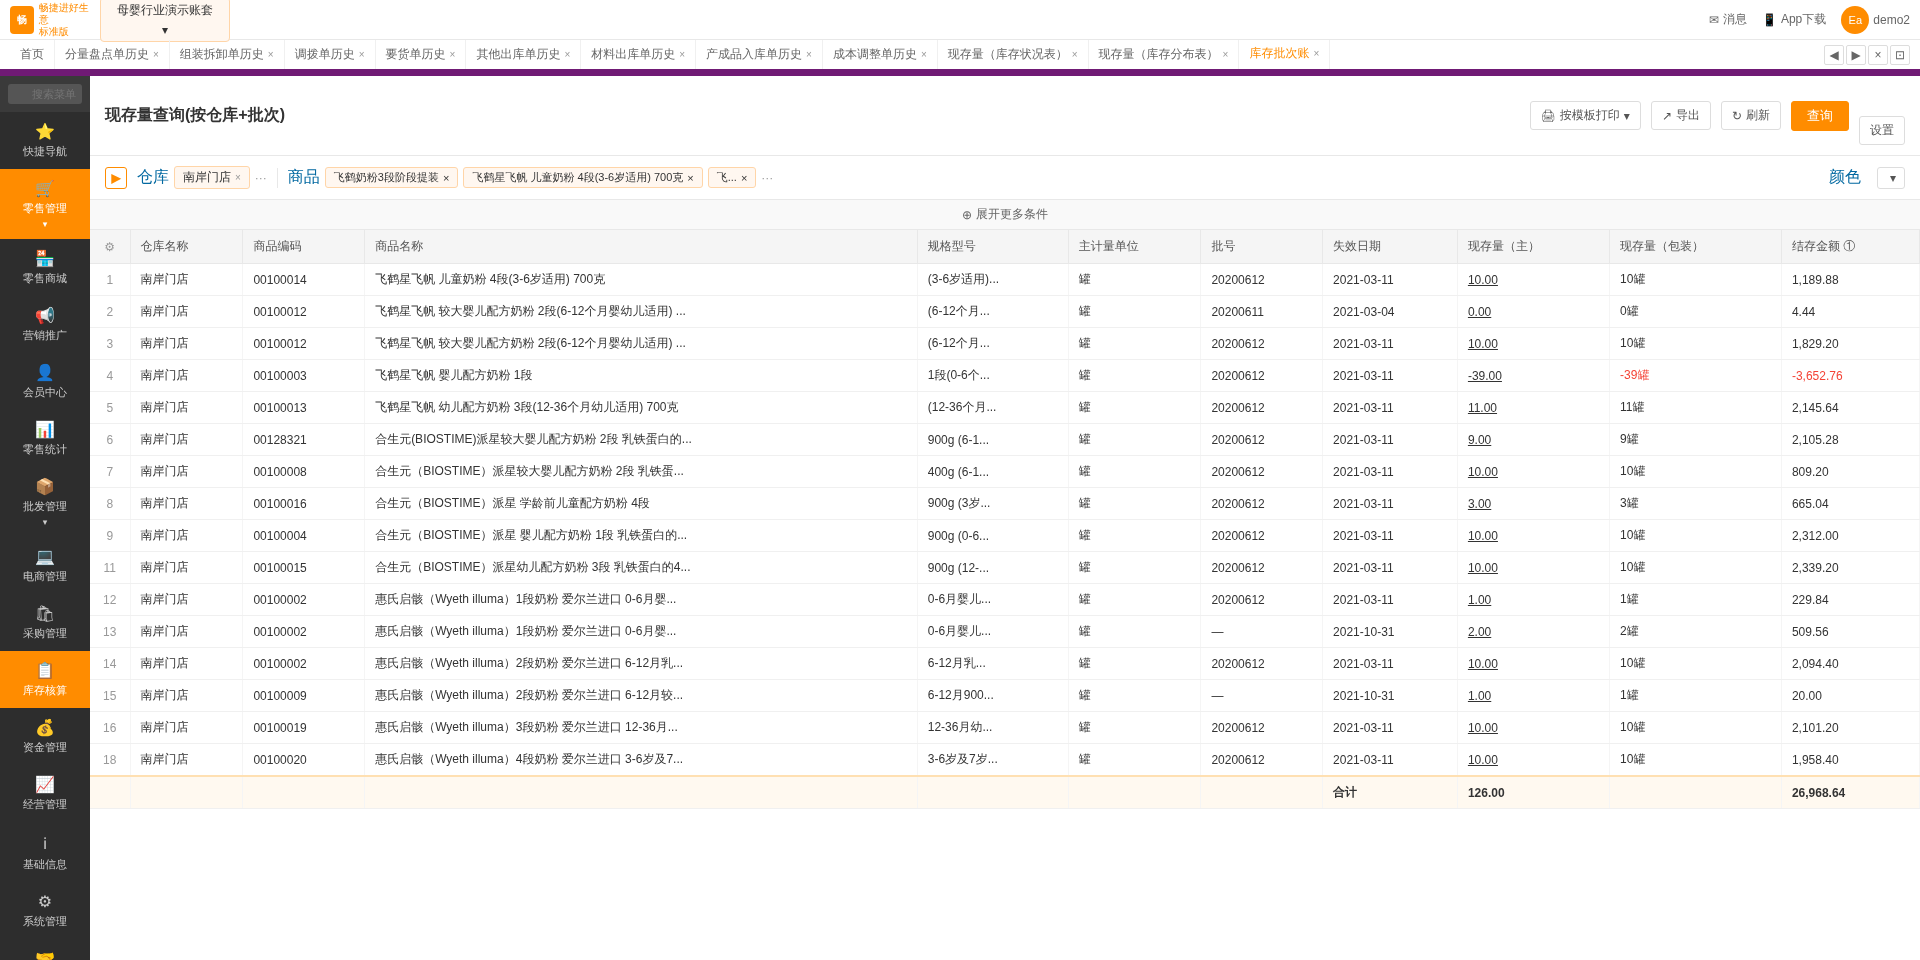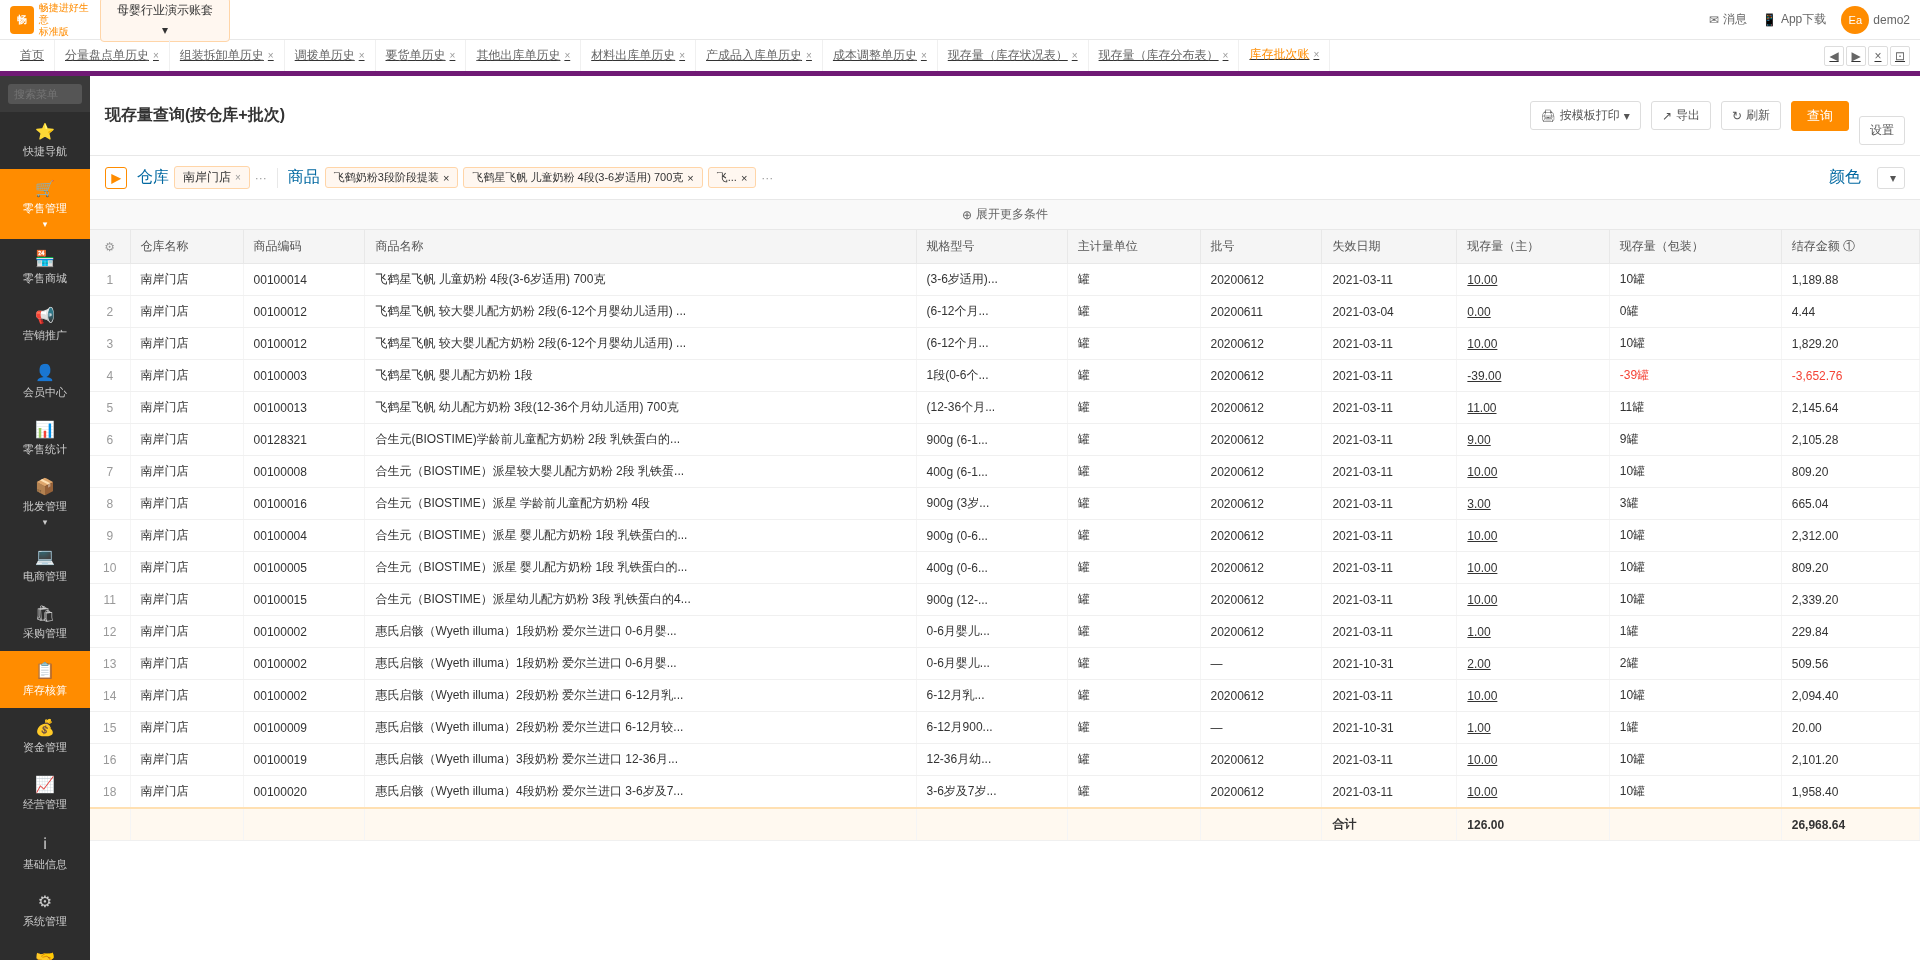--- a/index.html
+++ b/index.html
@@ -13,35 +13,35 @@
     .logo { display: flex; align-items: center; gap: 5px; width: 80px; }
     .logo-icon { width: 28px; height: 28px; background: #ff8c00; border-radius: 4px; display: flex; align-items: center; justify-content: center; color: #fff; font-size: 10px; font-weight: bold; }
     .logo-text { font-size: 10px; color: #ff8c00; line-height: 1.2; }
     .dropdown-selector { display: flex; align-items: center; gap: 4px; background: #fff7f0; border: 1px solid #ffd5a8; border-radius: 4px; padding: 4px 16px; font-size: 12px; color: #333; cursor: pointer; flex-direction: column; }
     .top-bar-spacer { flex: 1; }
     .top-bar-actions { display: flex; align-items: center; gap: 15px; }
     .top-action-btn { display: flex; align-items: center; gap: 4px; color: #666; cursor: pointer; font-size: 12px; }
     .user-avatar { width: 28px; height: 28px; border-radius: 50%; background: #ff8c00; display: flex; align-items: center; justify-content: center; color: #fff; font-size: 11px; }
 
     
-    .nav-tabs { display: flex; align-items: center; background: #fff; border-bottom: 5px solid #701a75; padding: 0 10px; height: 36px; overflow: hidden; text-decoration: underline; }
+    .nav-tabs { display: flex; align-items: center; background: #fff; border-bottom: 7px solid #701a75; padding: 0 10px; height: 36px; overflow: hidden; }
     .nav-tab { display: flex; align-items: center; gap: 4px; padding: 0 10px; height: 36px; font-size: 12px; cursor: pointer; color: #666; white-space: nowrap; border-right: 1px solid #f0f0f0; }
     .nav-tab.active { color: #ff8c00; border-bottom: 2px solid #ff8c00; }
     .nav-tab .close-btn { color: #999; font-size: 10px; cursor: pointer; }
     .nav-tab-arrows { display: flex; gap: 2px; margin-left: auto; }
     .nav-tab-arrow { width: 20px; height: 20px; display: flex; align-items: center; justify-content: center; cursor: pointer; color: #666; border: 1px solid #ddd; border-radius: 2px; }
 
     
     .main-layout { display: flex; height: calc(100vh - 76px); }
 
     
     .sidebar { width: 90px; background: #2d2d2d; display: flex; flex-direction: column; overflow: hidden; }
     .sidebar-item { display: flex; flex-direction: column; align-items: center; justify-content: center; padding: 10px 5px; cursor: pointer; color: #ccc; font-size: 11px; gap: 3px; }
     .sidebar-item .icon { font-size: 16px; }
-    .search-input { width: 100%; background: #555; border: none; border-radius: 3px; padding: 4px 6px; color: #fff; font-size: 11px; outline: none; }
+    .search-input { width: 100%; background: #555; border: none; border-radius: 3px; padding: 4px 6px; color: #fff; font-size: 11px; outline: none; text-align: right; }
 
     
     .content { flex: 1; overflow: hidden; display: flex; flex-direction: column; }
 
     
     .page-header { background: #fff; padding: 10px 15px; display: flex; align-items: center; justify-content: space-between; border-bottom: 1px solid #e8e8e8; }
     .page-title { font-size: 16px; font-weight: bold; color: #333; }
     .page-actions { display: flex; align-items: center; gap: 10px; }
     .page-action-btn { display: flex; align-items: center; gap: 4px; padding: 5px 10px; border: 1px solid #ddd; border-radius: 3px; cursor: pointer; font-size: 12px; color: #555; background: #fff; }
     .page-action-btn.primary { background: #ff8c00; color: #fff; border-color: #ff8c00; padding: 5px 15px; font-size: 13px; }
@@ -396,21 +396,21 @@
     <td>20200612</td>
     <td>2021-03-11</td>
     <td class="underline">11.00</td>
     <td class="">11罐</td>
     <td class="">2,145.64</td>
   </tr>
             <tr>
     <td>6</td>
     <td>南岸门店</td>
     <td>00128321</td>
-    <td>合生元(BIOSTIME)学龄前儿童配方奶粉 2段 乳铁蛋白的...</td>
+    <td>合生元(BIOSTIME)派星较大婴儿配方奶粉 2段 乳铁蛋白的...</td>
     <td>900g (6-1...</td>
     <td>罐</td>
     <td>20200612</td>
     <td>2021-03-11</td>
     <td class="underline">9.00</td>
     <td class="">9罐</td>
     <td class="">2,105.28</td>
   </tr>
             <tr>
     <td>7</td>
@@ -443,33 +443,20 @@
     <td>南岸门店</td>
     <td>00100004</td>
     <td>合生元（BIOSTIME）派星 婴儿配方奶粉 1段 乳铁蛋白的...</td>
     <td>900g (0-6...</td>
     <td>罐</td>
     <td>20200612</td>
     <td>2021-03-11</td>
     <td class="underline">10.00</td>
     <td class="">10罐</td>
     <td class="">2,312.00</td>
-  </tr>
-            <tr>
-    <td>10</td>
-    <td>南岸门店</td>
-    <td>00100005</td>
-    <td>合生元（BIOSTIME）派星 婴儿配方奶粉 1段 乳铁蛋白的...</td>
-    <td>400g (0-6...</td>
-    <td>罐</td>
-    <td>20200612</td>
-    <td>2021-03-11</td>
-    <td class="underline">10.00</td>
-    <td class="">10罐</td>
-    <td class="">809.20</td>
   </tr>
             <tr>
     <td>11</td>
     <td>南岸门店</td>
     <td>00100015</td>
     <td>合生元（BIOSTIME）派星幼儿配方奶粉 3段 乳铁蛋白的4...</td>
     <td>900g (12-...</td>
     <td>罐</td>
     <td>20200612</td>
     <td>2021-03-11</td>

